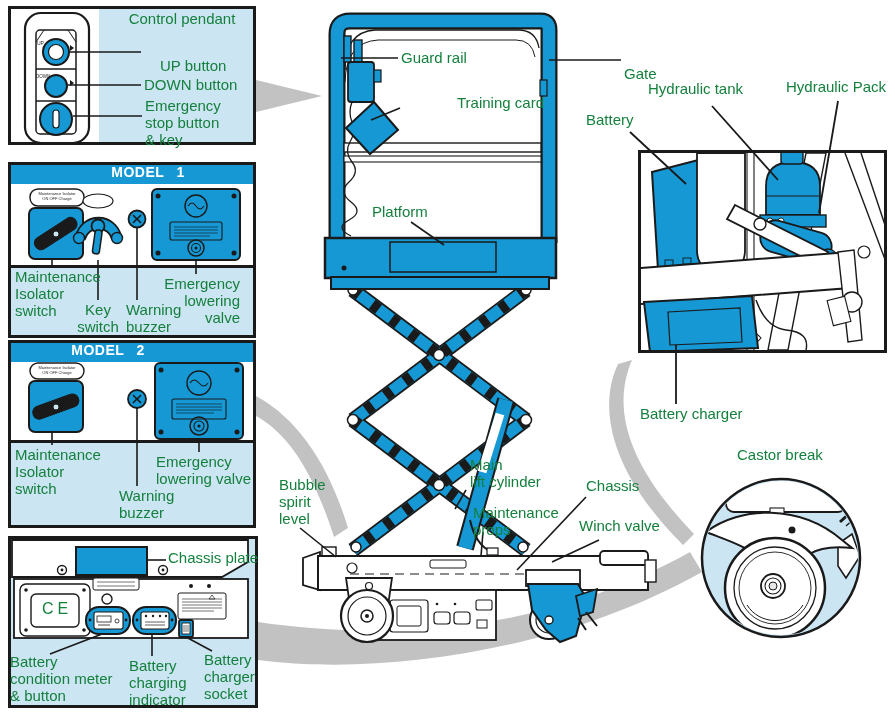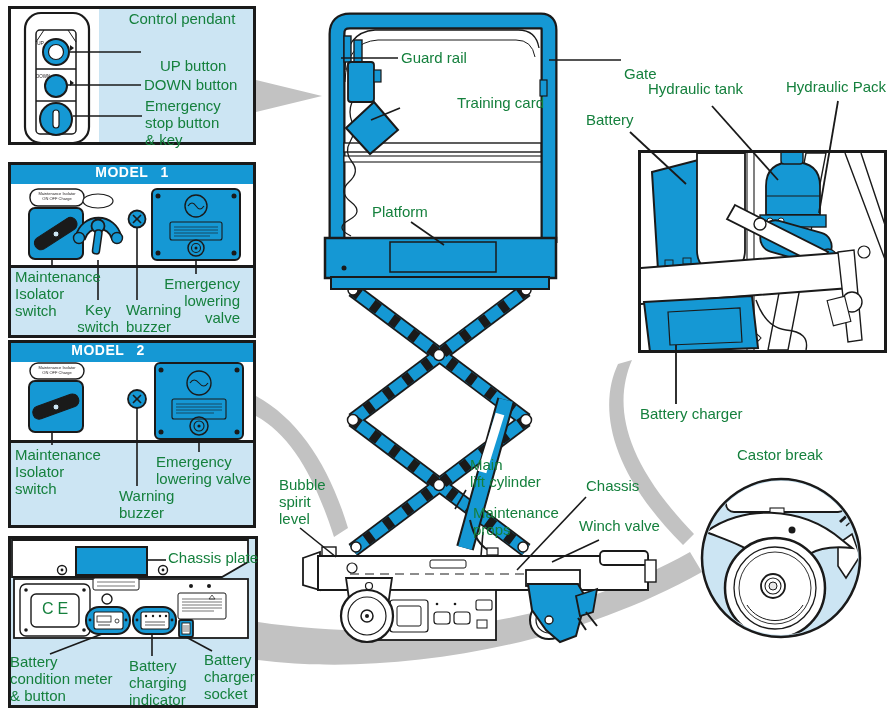--- a/index.html
+++ b/index.html
@@ -347,21 +347,21 @@
 
   <div class="lbl" style="left:112px;top:11px;width:140px;text-align:center;">Control pendant</div>
   <div class="tiny" style="left:37px;top:40px;font-size:5px;">UP</div>
   <div class="tiny" style="left:36px;top:74px;font-size:4.5px;">DOWN</div>
   <div class="lbl" style="left:160px;top:44px;margin-top:14px;">UP button</div>
   <div class="lbl" style="left:144px;top:77px;">DOWN button</div>
   <div class="lbl" style="left:145px;top:98px;">Emergency
 stop button
 &amp; key</div>
 
-  <div class="panel-hdr" style="left:8px;top:164px;width:248px;">MODEL 1</div>
+  <div class="panel-hdr" style="left:8px;top:164px;width:248px;padding-left:16px;">MODEL 1</div>
   <div class="tiny" style="left:31px;top:191px;width:52px;font-size:4px;">Maintenance Isolator
 ON  OFF  Charge</div>
   <div class="lbl" style="left:15px;top:269px;">Maintenance
 Isolator
 switch</div>
   <div class="lbl" style="left:70px;top:302px;width:56px;text-align:center;">Key
 switch</div>
   <div class="lbl" style="left:126px;top:302px;">Warning
 buzzer</div>
   <div class="lbl" style="left:158px;top:276px;width:82px;text-align:right;">Emergency

